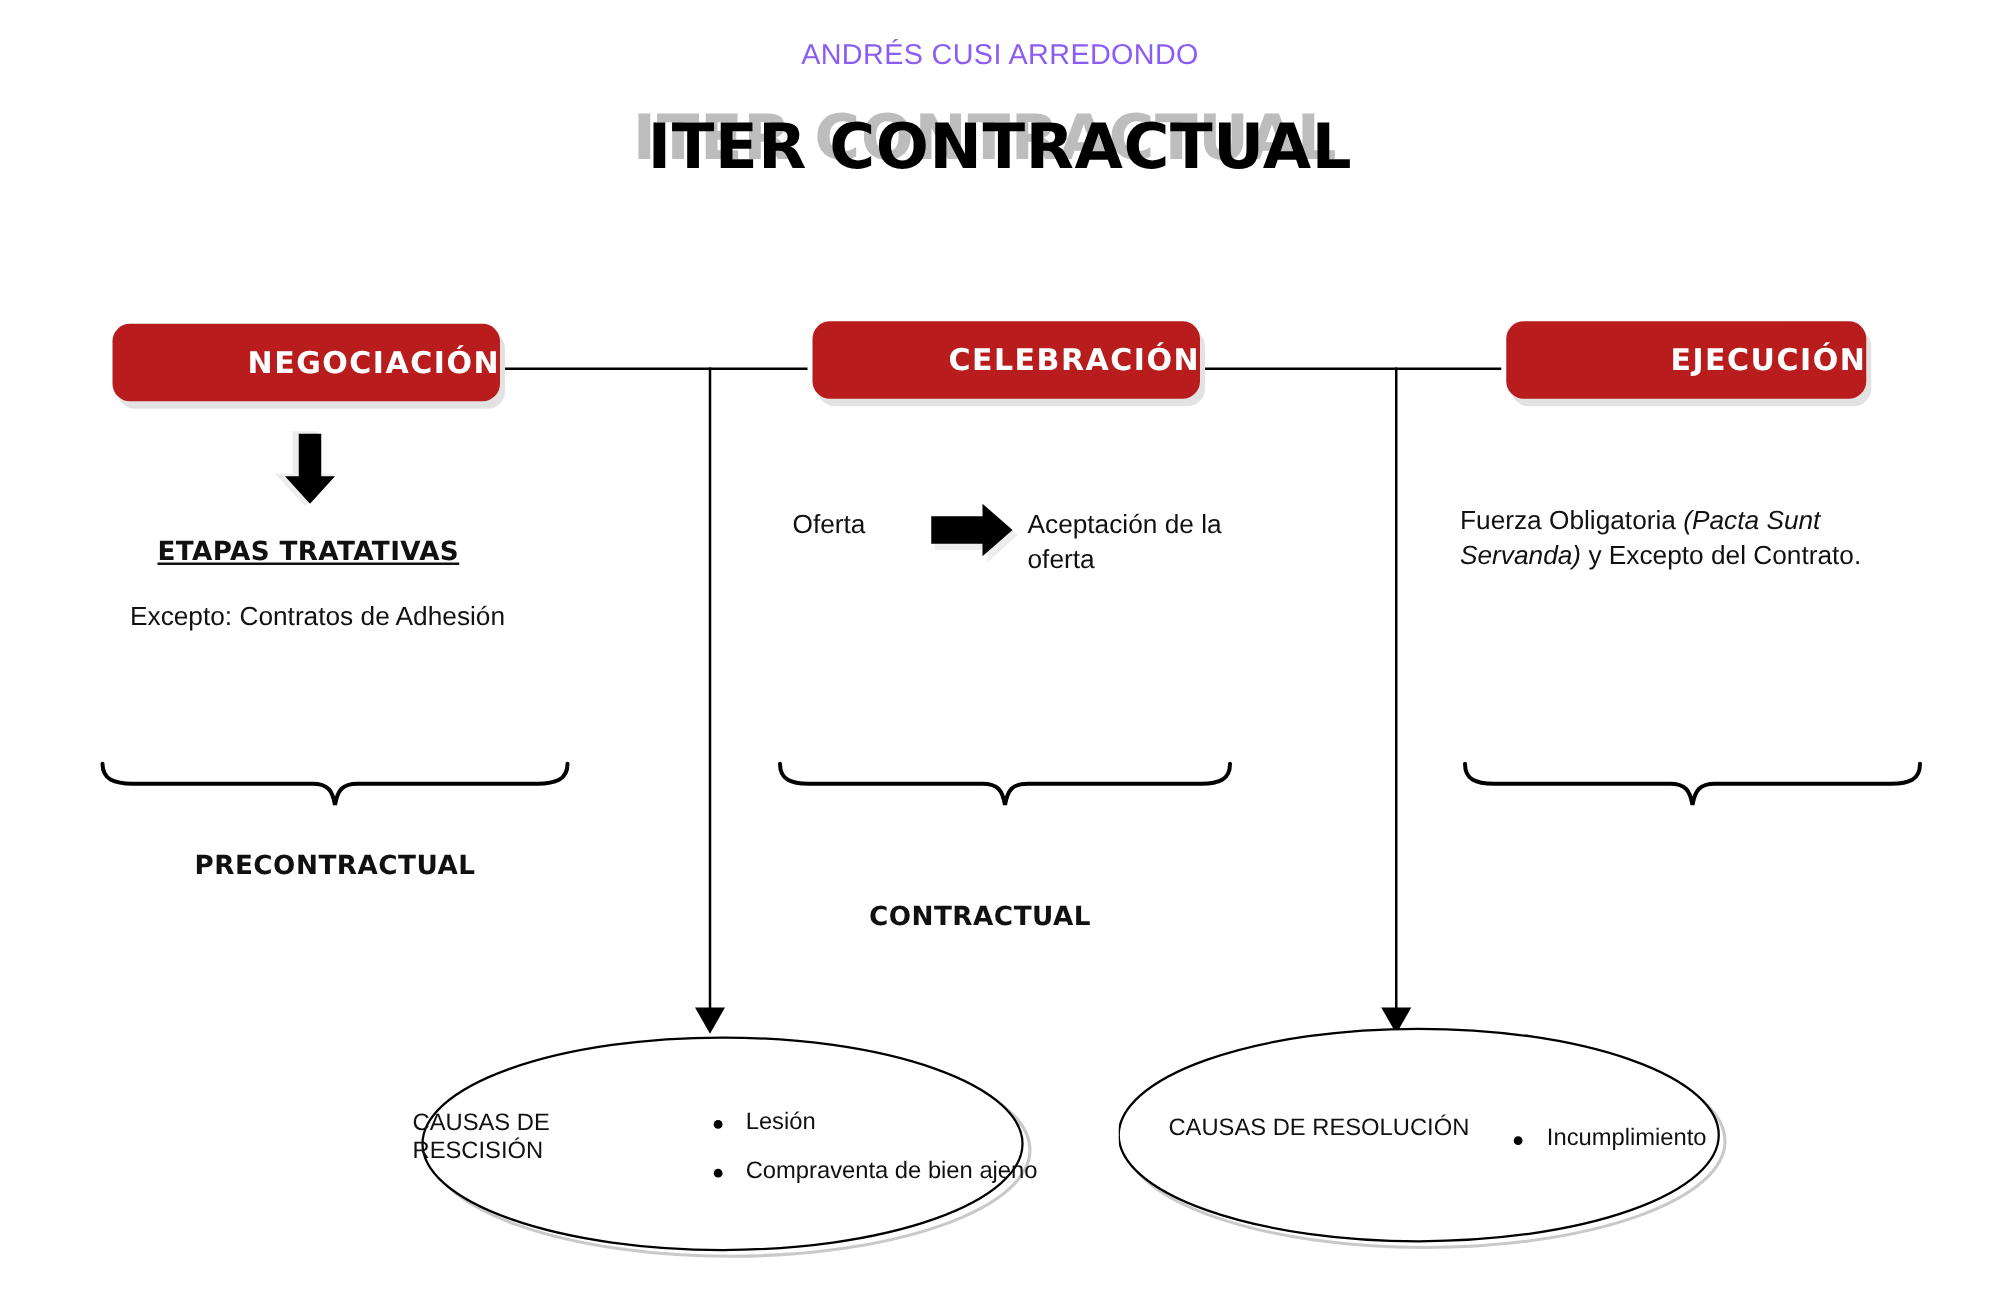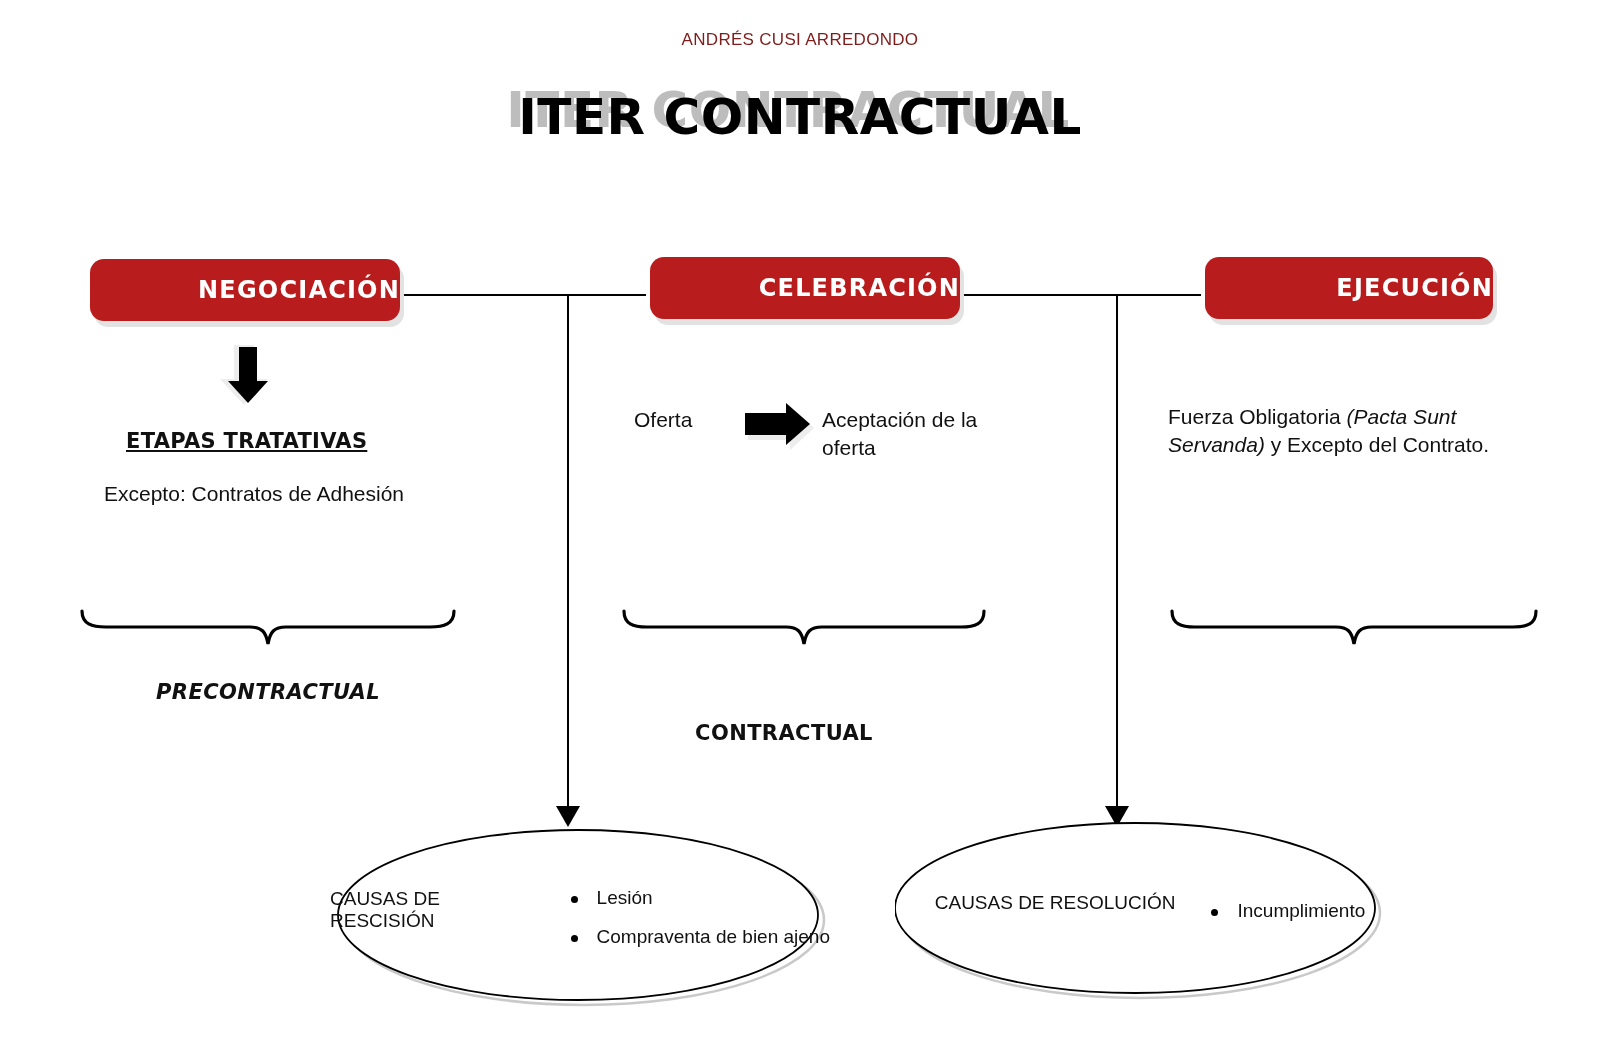--- a/index.html
+++ b/index.html
@@ -16,23 +16,23 @@
     overflow: hidden;
   }
   .abs { position: absolute; }
 
   
   #author {
     top: 30px;
     left: 0;
     width: 1600px;
     text-align: center;
-    font-size: 17px;
+    font-size: 23px;
     letter-spacing: 0.3px;
-    color: #7f1d1d;
+    color: #8b5cf6;
   }
   #title-wrap {
     top: 75px;
     left: 0;
     width: 1329px;
     height: 70px;
     text-align: center;
   }
   #title-shadow, #title-main {
     position: absolute;
@@ -218,21 +218,21 @@
   <svg class="abs" style="left:620px; top:608px;" width="368" height="40" viewBox="0 0 368 40">
     <path d="M4,3 C4,16 13,19 27,19 L166,19 C178,19 182,24 184,36
              C186,24 190,19 202,19 L341,19 C355,19 364,16 364,3" fill="none" stroke="#000" stroke-width="3.2" stroke-linecap="round"></path>
   </svg>
 
   <svg class="abs" style="left:1168px; top:608px;" width="372" height="40" viewBox="0 0 372 40">
     <path d="M4,3 C4,16 13,19 27,19 L168,19 C180,19 184,24 186,36
              C188,24 192,19 204,19 L345,19 C359,19 368,16 368,3" fill="none" stroke="#000" stroke-width="3.2" stroke-linecap="round"></path>
   </svg>
 
-  <div class="abs phase-label" style="left:78px; top:680px; width:380px;font-style:italic;">PRECONTRACTUAL</div>
+  <div class="abs phase-label" style="left:78px; top:680px; width:380px;">PRECONTRACTUAL</div>
 
   <div class="abs phase-label" style="left:600px; top:676px; width:368px;margin-top:45px;">CONTRACTUAL</div>
 
 
   <div class="ellipse-wrap" style="left:330px; top:825px; width:500px; height:185px;">
     <svg width="500" height="185" viewBox="0 0 500 185" style="position:absolute; left:0; top:0;">
       <ellipse cx="254" cy="95" rx="240" ry="85" fill="none" stroke="#c9c9c9" stroke-width="2.5"></ellipse>
       <ellipse cx="248" cy="90" rx="240" ry="85" fill="#ffffff" stroke="#000000" stroke-width="1.8"></ellipse>
     </svg>
     <div class="ellipse-content" style="padding-right:10px; padding-bottom:6px;">

